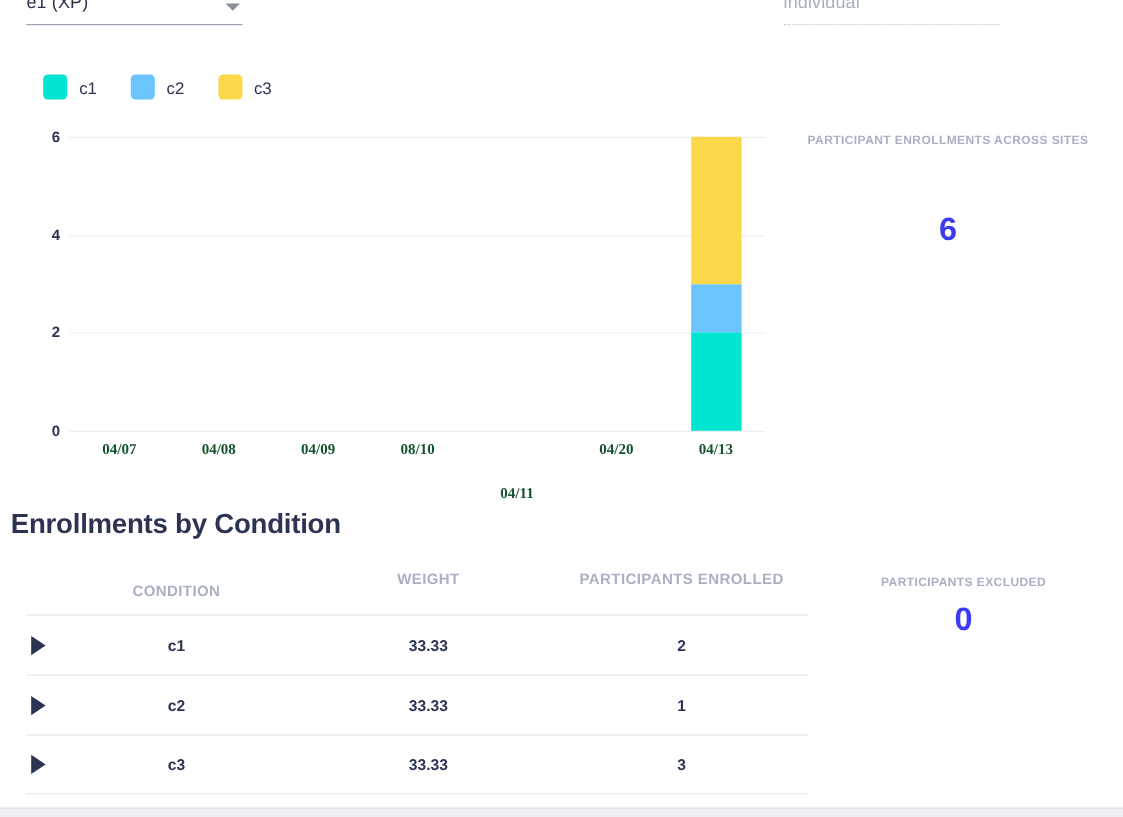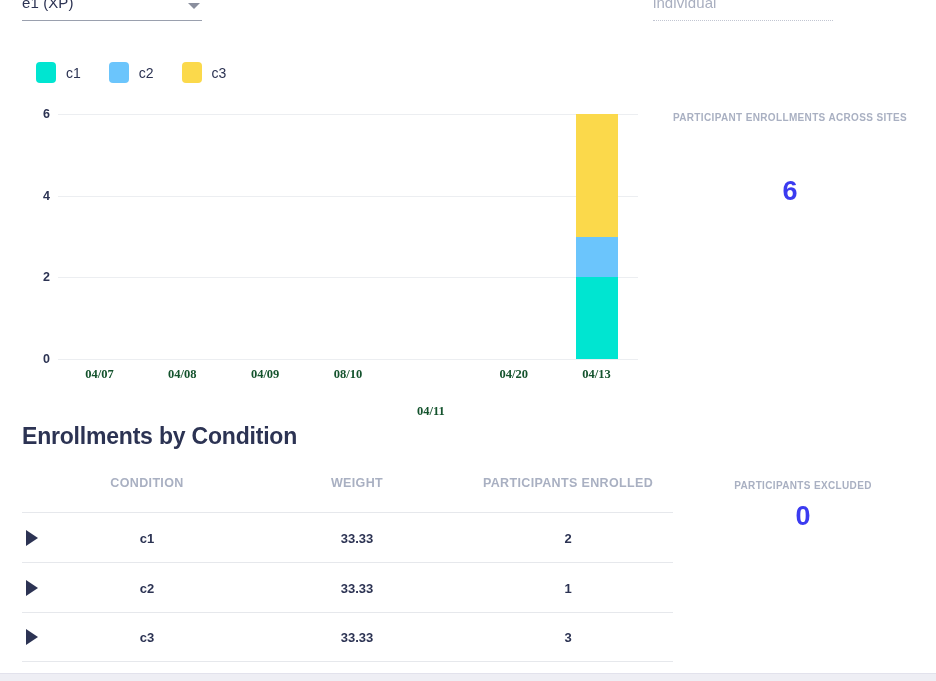--- a/index.html
+++ b/index.html
@@ -159,21 +159,21 @@
   }
 
   #stat1-title { top: 107px; left: 660px; width: 260px; }
   #stat1-value { top: 176px; left: 660px; width: 260px; }
   #stat2-title { top: 475px; left: 673px; width: 260px; }
   #stat2-value { top: 501px; left: 673px; width: 260px; }
 
   
   .section-title {
     position: absolute;
-    top: 423px; left: 22px;
+    top: 423px; left: 9px;
     font-size: 23px;
     font-weight: bold;
     color: #2c3353;
     letter-spacing: -.2px;
   }
   .table {
     position: absolute;
     top: 470px; left: 22px;
     width: 651px;
   }
@@ -293,21 +293,21 @@
       </div>
   </div>
 
   <div class="stat-title" id="stat1-title">PARTICIPANT ENROLLMENTS ACROSS SITES</div>
   <div class="stat-value" id="stat1-value">6</div>
 
   <div class="section-title">Enrollments by Condition</div>
 
   <div class="table">
     <div class="thead" id="thead">
-        <div class="th" style="left: 125px;">CONDITION</div>
+        <div class="th" style="left: 125px; margin-top: 10px;">CONDITION</div>
         <div class="th" style="left: 335px;">WEIGHT</div>
         <div class="th" style="left: 546px;">PARTICIPANTS ENROLLED</div>
       </div>
     <div id="tbody">
         <div class="trow">
           <span class="expand-icon"></span>
           <span class="td" style="left: 125px;">c1</span>
           <span class="td" style="left: 335px;">33.33</span>
           <span class="td" style="left: 546px;">2</span>
         </div>

